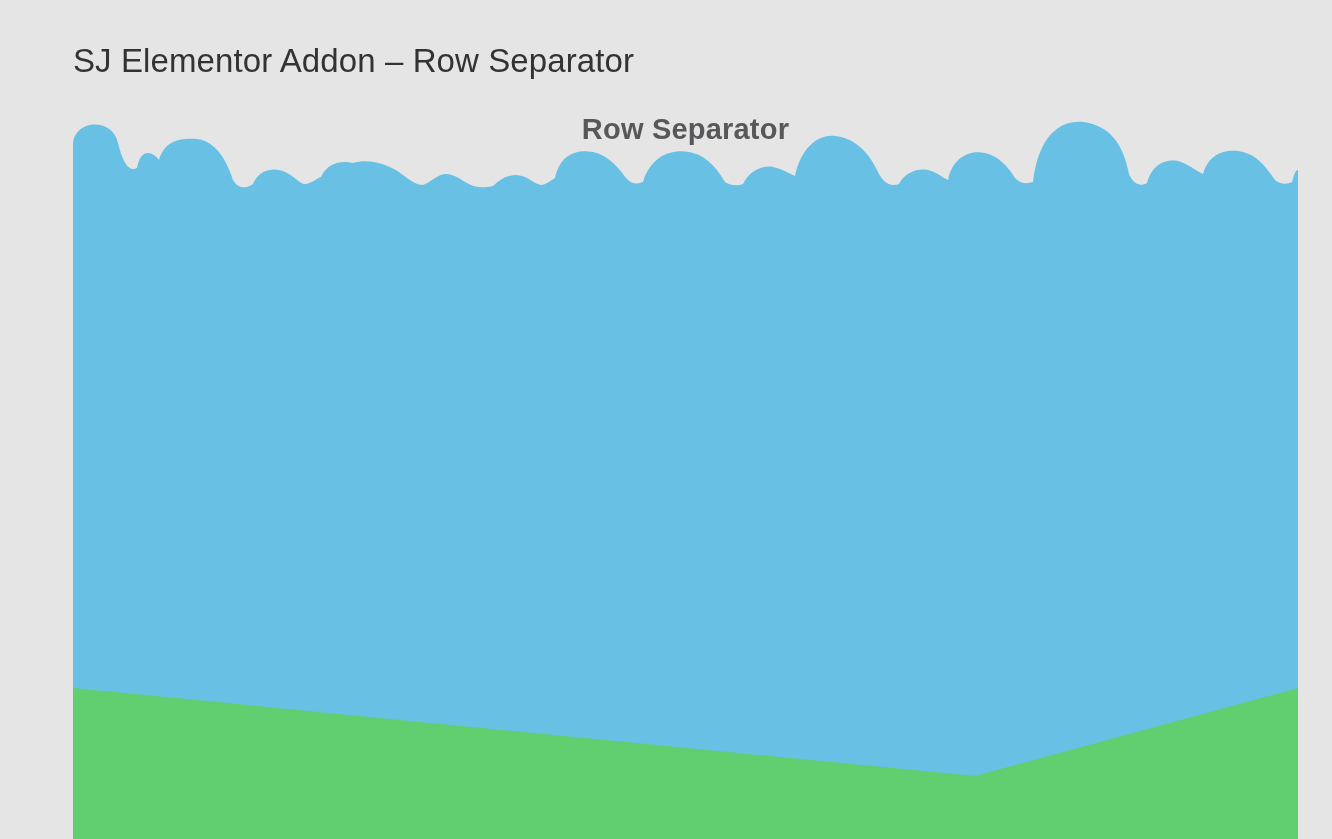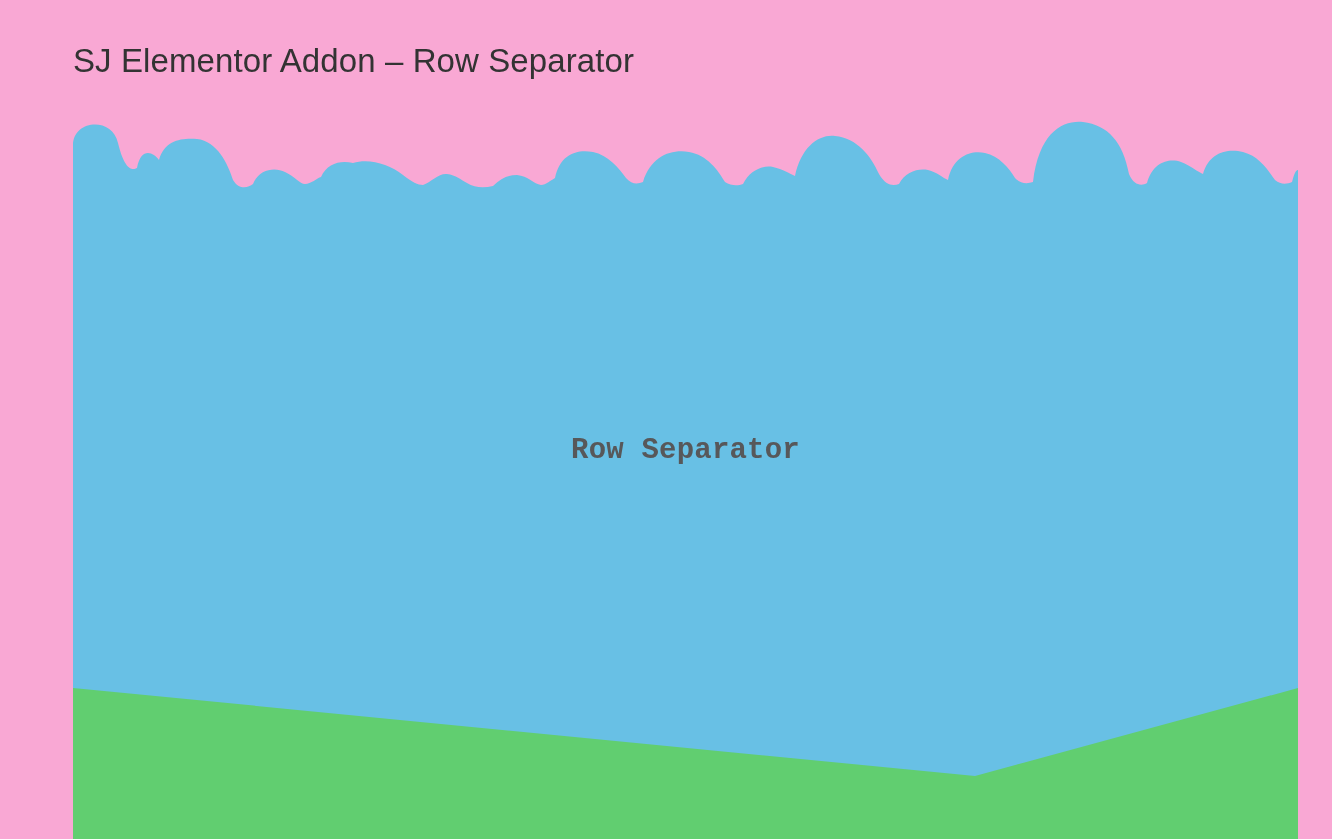--- a/index.html
+++ b/index.html
@@ -51,34 +51,32 @@
     left: 0;
     top: 0;
     width: 1225px;
     height: 727px;
     display: flex;
     align-items: flex-start;
     justify-content: center;
     pointer-events: none;
   }
   #row-label-text {
-    margin-top: 322px;
     font-size: 29px;
     line-height: 34px;
     font-weight: bold;
     color: #57585a;
     letter-spacing: 0.2px;
     white-space: nowrap;
-    font-family: Liberation Mono, monospace;
   }
 </style>
 </head>
 <body>
 
-<div id="page-wrap" style="background: #f9a8d4;">
+<div id="page-wrap" style="background: #e5e5e5;">
 
   <h1 id="page-title">SJ Elementor Addon – Row Separator</h1>
 
   <div id="separator-stage">
 
     <svg id="separator-svg" viewBox="0 0 1225 727" preserveAspectRatio="none">
 
       <path fill="#68c0e5" d="M 0 33
                C 0 8, 39 4, 45 31
                C 52 60, 60 58, 64 56

